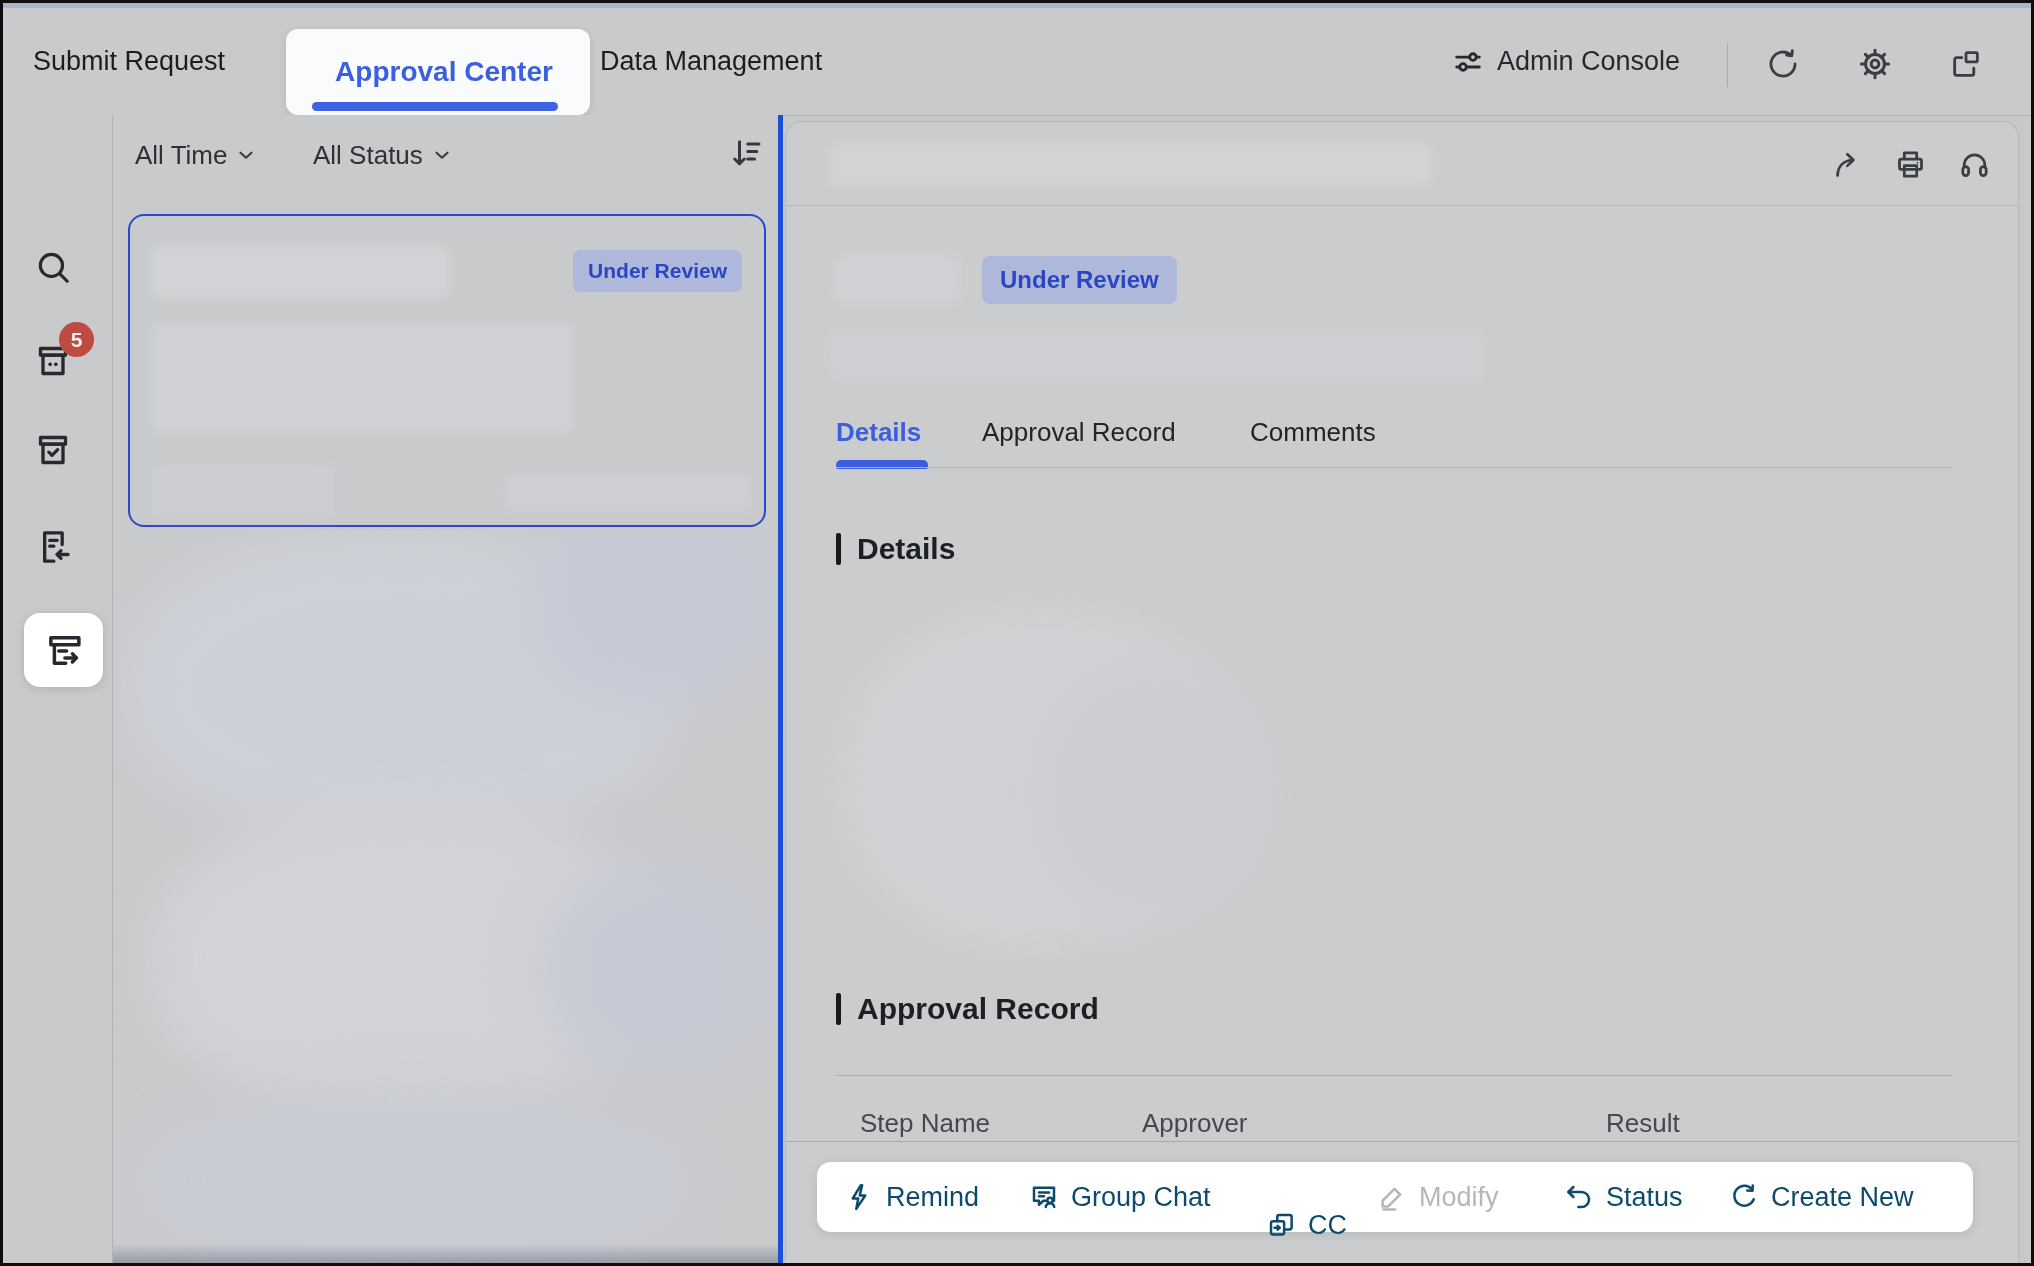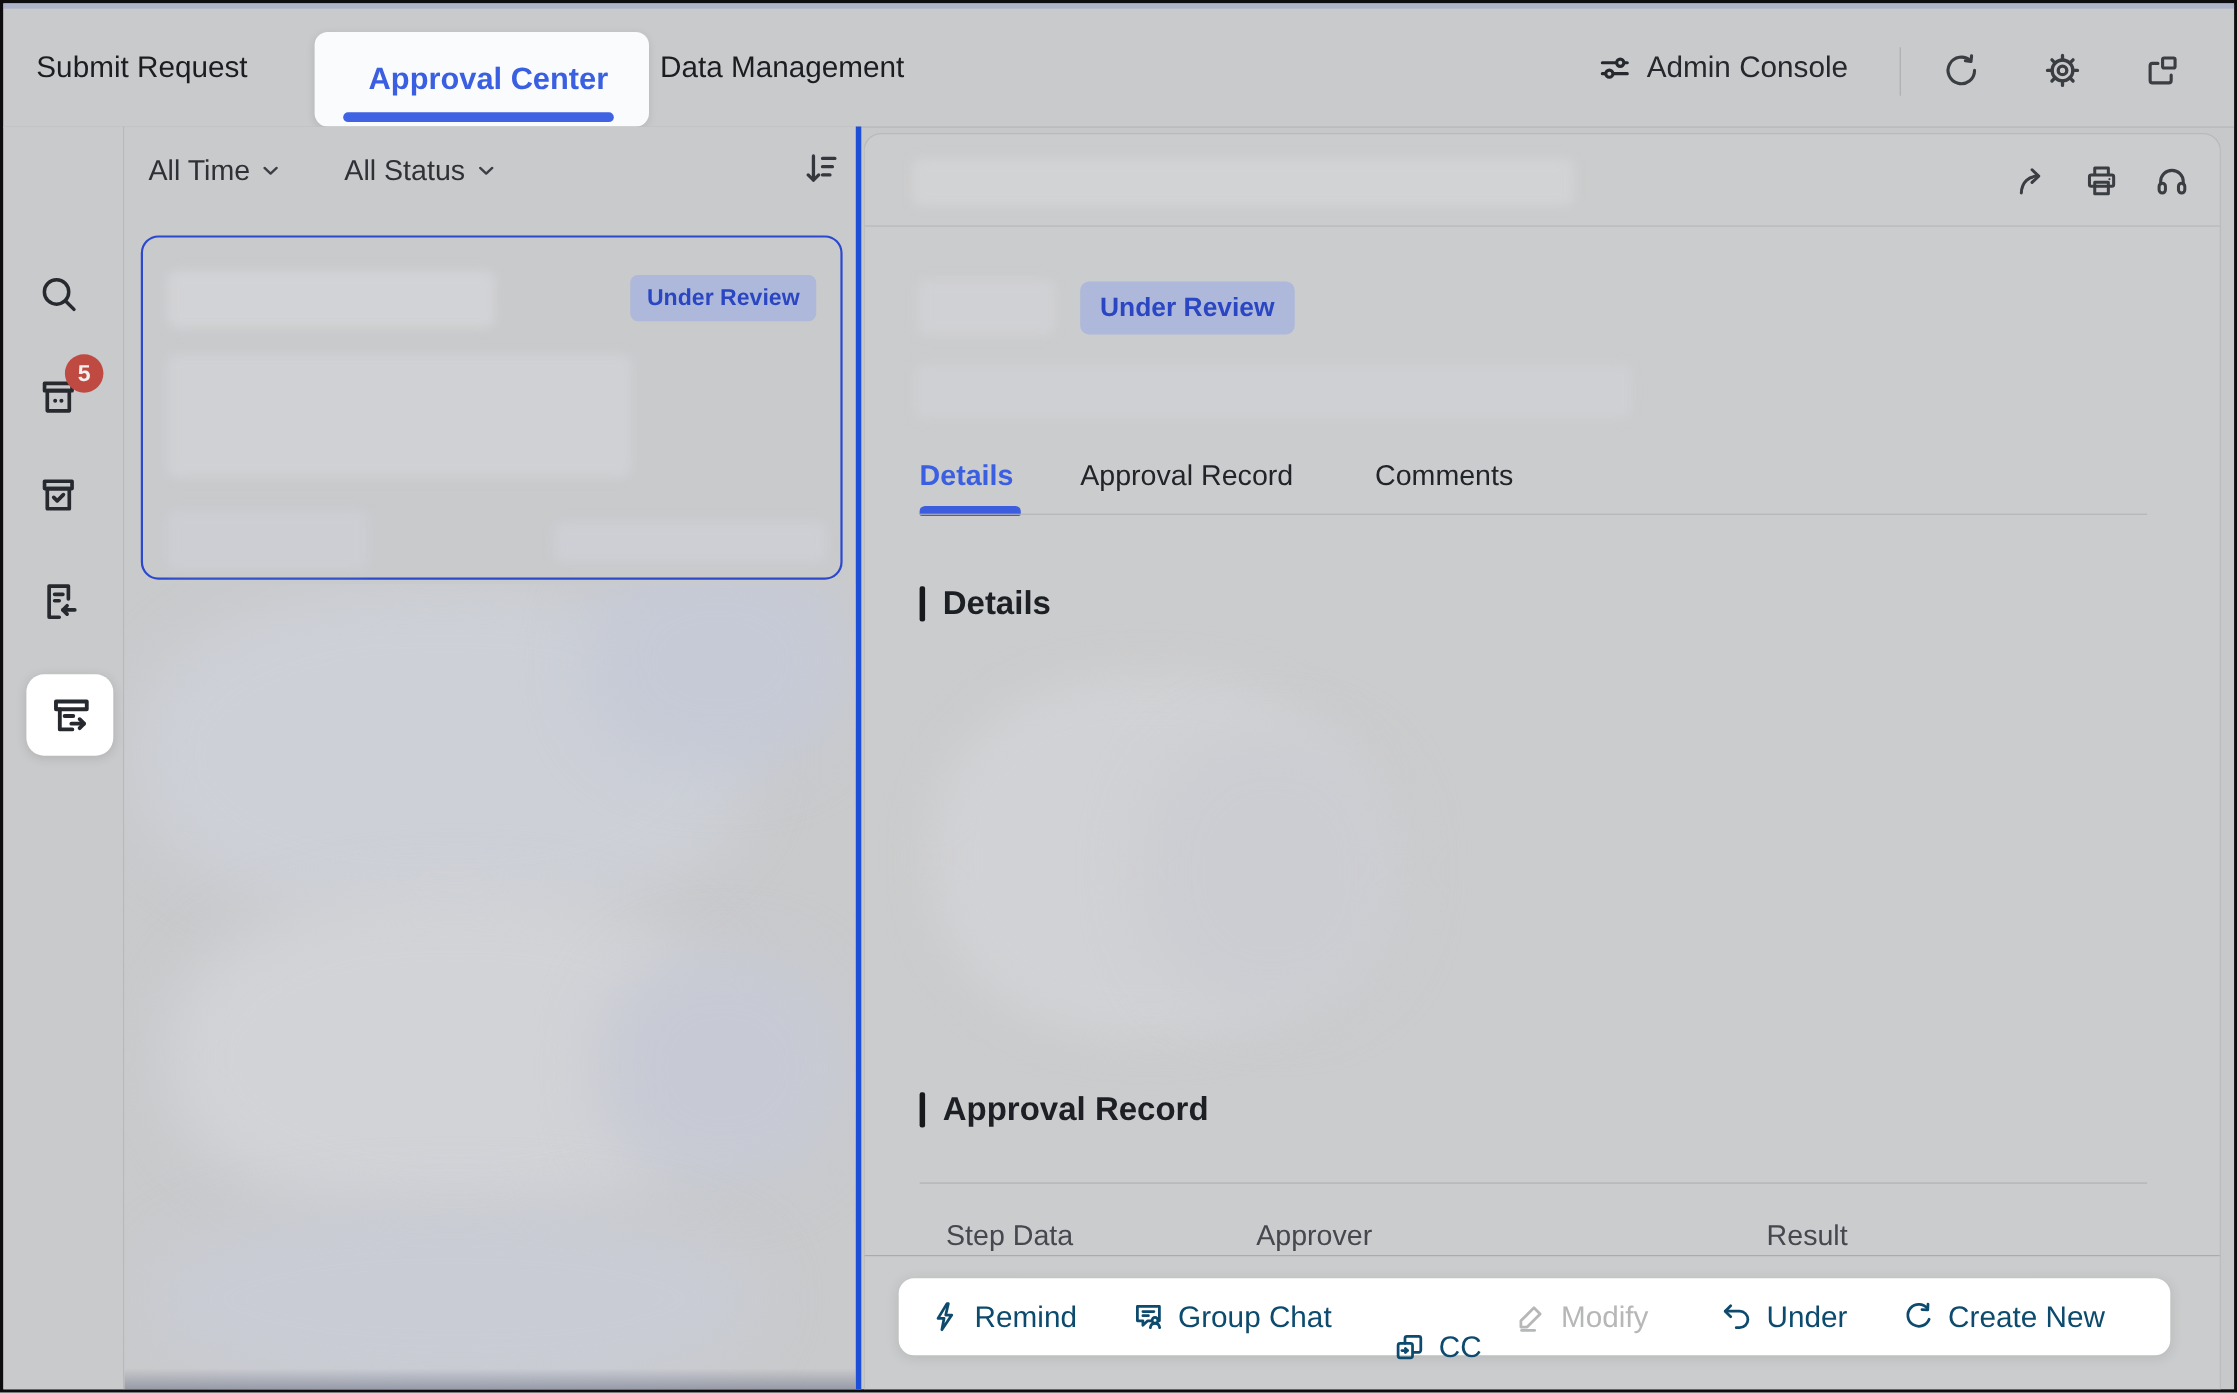--- a/index.html
+++ b/index.html
@@ -246,21 +246,21 @@
     </div>
     <div class="blob" style="left:60px;top:492px;width:400px;height:330px;background:#d1d2d5;filter:blur(20px);position:absolute;"></div>
     <div class="blob" style="left:250px;top:540px;width:240px;height:260px;background:#cccdd2;filter:blur(24px);position:absolute;"></div>
 
     <div class="section-head" style="left:50px;top:870px;">
       <div class="sec-bar"></div>
       <div class="sec-title">Approval Record</div>
     </div>
     <div class="mp-div2"></div>
 
-    <div class="th" style="left:74px;">Step Data</div>
+    <div class="th" style="left:74px;">Step Name</div>
     <div class="th" style="left:356px;">Approver</div>
     <div class="th" style="left:820px;">Result</div>
     <div class="mp-div3"></div>
 
     <div class="actionbar">
       <div class="abtn" style="left:27px;">
         <svg class="svgicon" width="30" height="30" viewBox="0 0 24 24" fill="none" stroke="currentColor" stroke-width="2" stroke-linejoin="round">
           <path d="M13.5 2.5 7 13.2h4.4L9.8 21.5 17 10.8h-4.4l1.9-8.3z"></path>
         </svg>
         <span>Remind</span>
@@ -288,21 +288,21 @@
           <path d="M14 5.5 18.5 10 9 19.5H4.5V15z"></path>
             <path d="M5 22h9.5"></path>
         </svg>
         <span>Modify</span>
       </div>
       <div class="abtn" style="left:747px;">
         <svg class="svgicon" width="30" height="30" viewBox="0 0 24 24" fill="none" stroke="currentColor" stroke-width="2" stroke-linecap="round" stroke-linejoin="round">
           <path d="M7.5 4 3.5 8l4 4"></path>
           <path d="M3.5 8H14a6 6 0 0 1 6 6c0 3.3-2.7 6-6 6h-2.5"></path>
         </svg>
-        <span>Under</span>
+        <span>Status</span>
       </div>
       <div class="abtn" style="left:912px;">
         <svg class="svgicon" width="30" height="30" viewBox="0 0 24 24" fill="none" stroke="currentColor" stroke-width="2" stroke-linecap="round" stroke-linejoin="round">
           <path d="M19.8 13.8A8 8 0 1 1 18.6 6"></path>
           <polyline points="19,2.8 18.8,7 14.6,6.8"></polyline>
         </svg>
         <span>Create New</span>
       </div>
     </div>
   </section>

